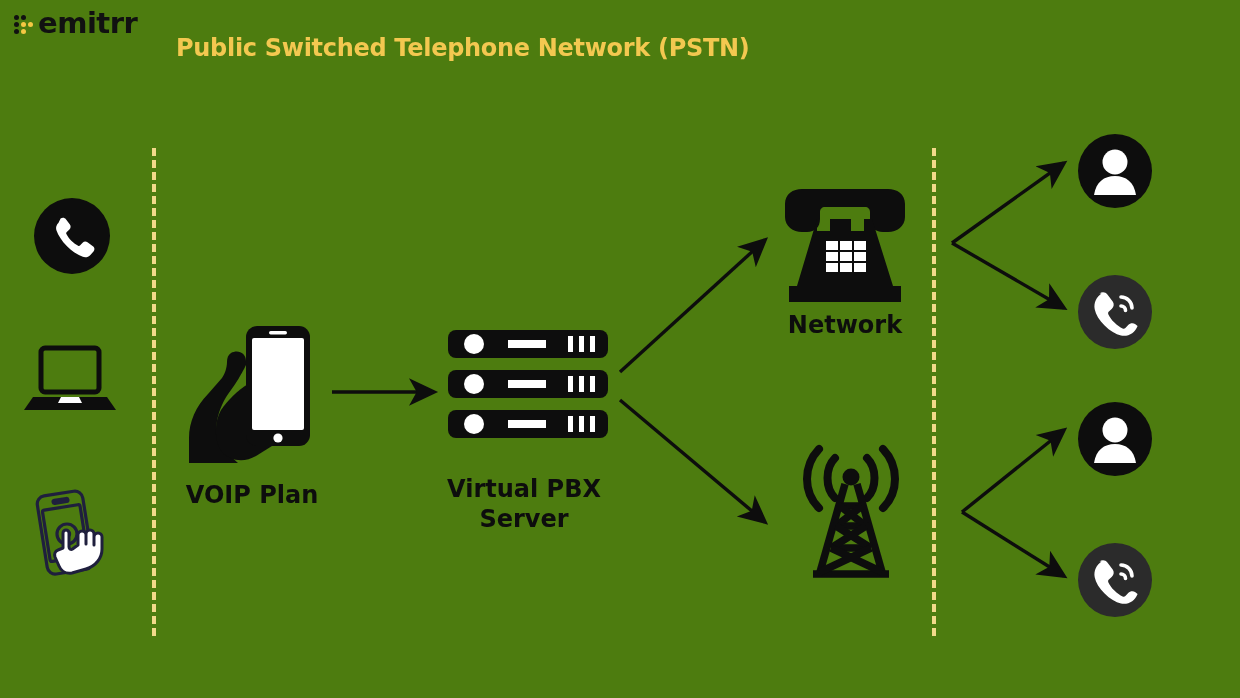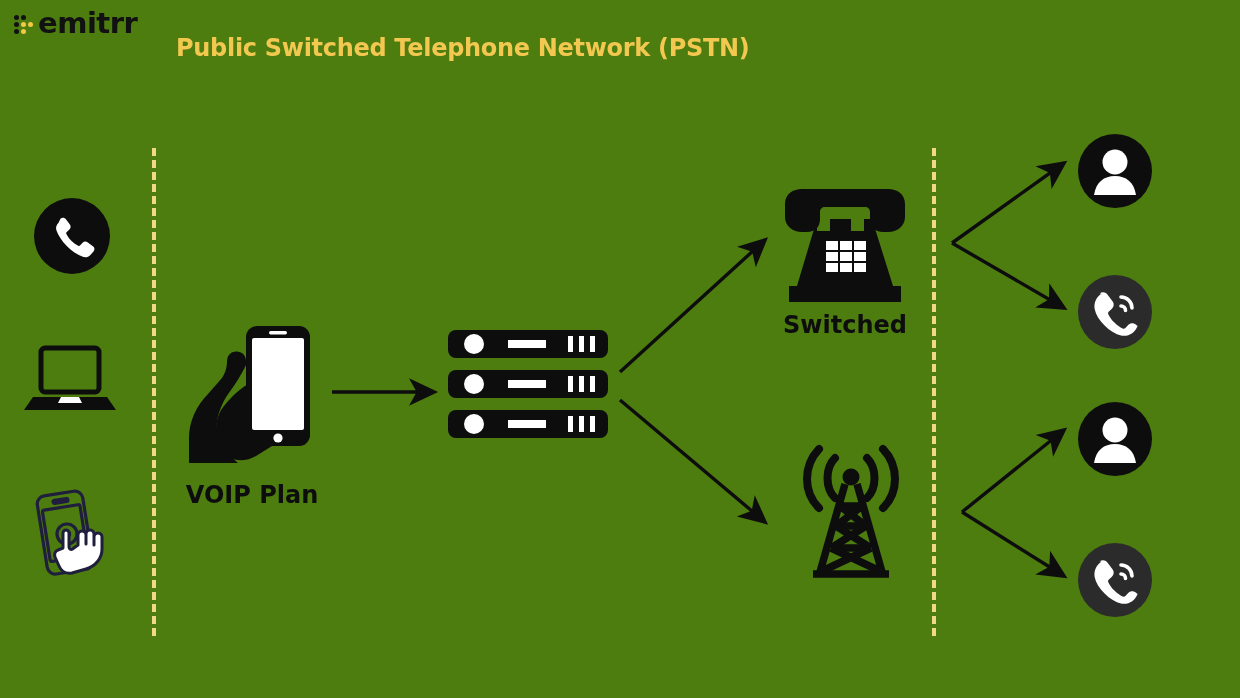--- a/index.html
+++ b/index.html
@@ -210,20 +210,24 @@
       <g transform="translate(0,80)">
         <rect x="0" y="0" width="160" height="28" rx="8" fill="#0d0d0d"></rect>
         <circle cx="26" cy="14" r="10" fill="#ffffff"></circle>
         <rect x="60" y="10" width="38" height="8" fill="#ffffff"></rect>
         <rect x="120" y="6" width="5" height="16" fill="#ffffff"></rect>
         <rect x="131" y="6" width="5" height="16" fill="#ffffff"></rect>
         <rect x="142" y="6" width="5" height="16" fill="#ffffff"></rect>
       </g>
     </svg>
   </div>
+  <div class="node-label" style="left:394px; top:474px;">
+    <div>Virtual PBX</div>
+    <div>Server</div>
+  </div>
 
   <div class="node" style="left:771px; top:188px;">
     <svg class="svgicon" width="148" height="116" viewBox="0 0 148 116">
 
       <path d="M14 16 C14 6 22 1 31 1 L117 1 C126 1 134 6 134 16 L134 29
                C134 38 126 44 117 44 L112 44 C104 44 99 39 99 31 L99 24
                C99 21 97 19 94 19 L54 19 C51 19 49 21 49 24 L49 31
                C49 39 44 44 36 44 L31 44 C22 44 14 38 14 29 Z" fill="#0d0d0d"></path>
 
       <path d="M46 31 L46 43 L59 43 L59 31 L80 31 L80 43 L93 43 L93 31
@@ -237,21 +241,21 @@
         <rect x="55" y="64" width="12" height="9"></rect>
         <rect x="69" y="64" width="12" height="9"></rect>
         <rect x="83" y="64" width="12" height="9"></rect>
         <rect x="55" y="75" width="12" height="9"></rect>
         <rect x="69" y="75" width="12" height="9"></rect>
         <rect x="83" y="75" width="12" height="9"></rect>
       </g>
     </svg>
   </div>
   <div class="node-label" style="left:715px; top:310px;">
-    <div>Switched</div>
+    <div>Network</div>
   </div>
 
   <div class="node" style="left:795px; top:444px;">
     <svg class="svgicon" width="112" height="142" viewBox="0 0 112 142">
       <g fill="none" stroke="#0d0d0d" stroke-width="8" stroke-linecap="round">
         <path d="M40 14 C30 24 30 44 40 54"></path>
         <path d="M24 5  C8  22 8  48 24 64"></path>
         <path d="M72 14 C82 24 82 44 72 54"></path>
         <path d="M88 5  C104 22 104 48 88 64"></path>
       </g>

